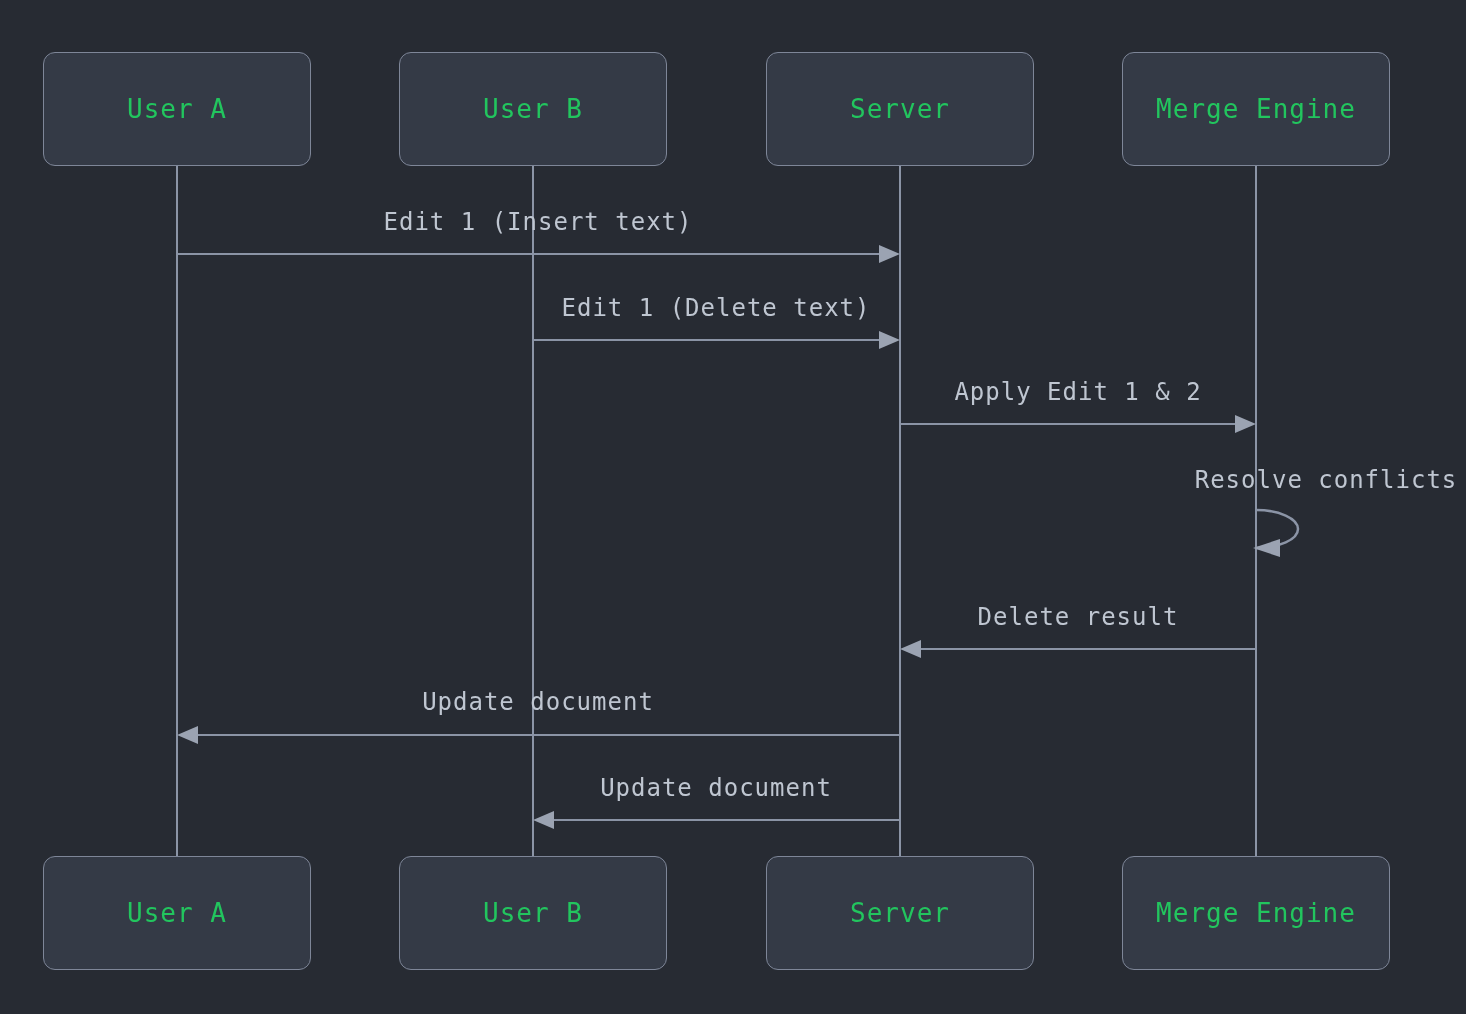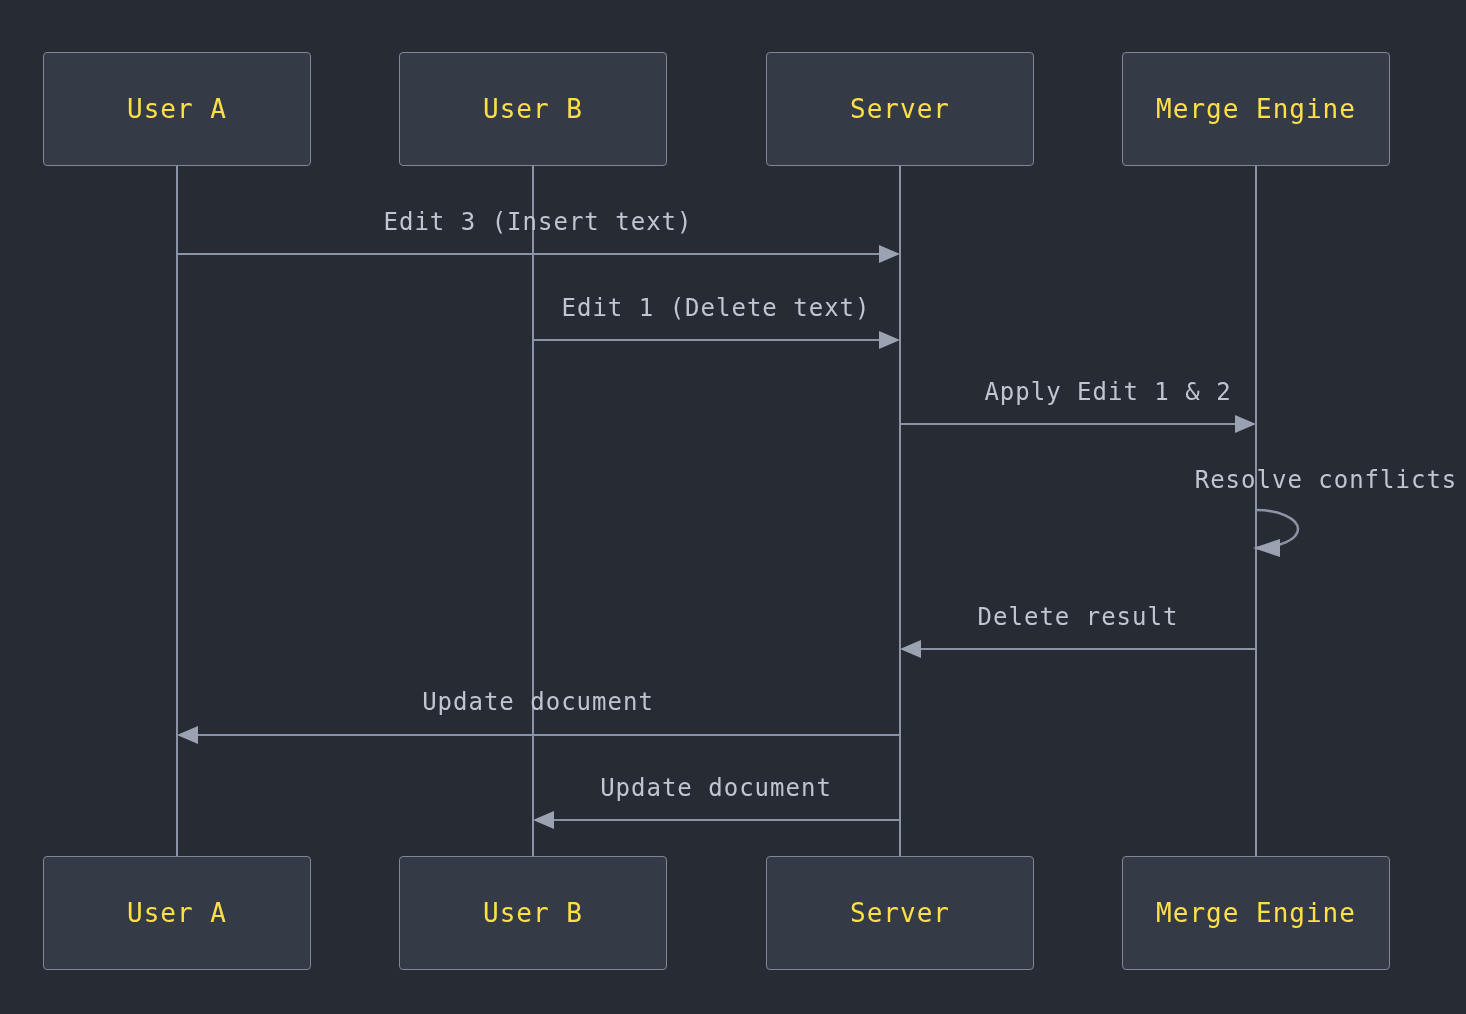--- a/index.html
+++ b/index.html
@@ -14,26 +14,26 @@
     background: #272b33;
     font-family: "DejaVu Sans Mono", "Liberation Mono", monospace;
     overflow: hidden;
   }
   .actor-box {
     position: absolute;
     width: 268px;
     height: 114px;
     background: #343a46;
     border: 1.5px solid #7e8698;
-    border-radius: 4px;
+    border-radius: 12px;
     box-sizing: border-box;
     display: flex;
     align-items: center;
     justify-content: center;
-    color: #fde047;
+    color: #22c55e;
     font-size: 26px;
     letter-spacing: 1px;
   }
   .lifeline {
     position: absolute;
     width: 2px;
     top: 166px;
     height: 690px;
     background: #8b94a6;
   }
@@ -87,29 +87,29 @@
   </div>
   <div class="actor-box" style="left:1122px; top:52px;">
     <span>Merge Engine</span>
   </div>
 
   <div class="lifeline" style="left:176px;"></div>
   <div class="lifeline" style="left:532px;"></div>
   <div class="lifeline" style="left:899px;"></div>
   <div class="lifeline" style="left:1255px;"></div>
 
-  <div class="msg-label" style="left:538px; top:222px;">Edit 3 (Insert text)</div>
+  <div class="msg-label" style="left:538px; top:222px;">Edit 1 (Insert text)</div>
   <div class="msg-line" style="left:177px; top:253px; width:703px;"></div>
   <div class="arrow-right" style="left:879px; top:245px;"></div>
 
   <div class="msg-label" style="left:716px; top:308px;">Edit 1 (Delete text)</div>
   <div class="msg-line" style="left:533px; top:339px; width:347px;"></div>
   <div class="arrow-right" style="left:879px; top:331px;"></div>
 
-  <div class="msg-label" style="left:1078px; top:392px;margin-left:30px;">Apply Edit 1 &amp; 2</div>
+  <div class="msg-label" style="left:1078px; top:392px;">Apply Edit 1 &amp; 2</div>
   <div class="msg-line" style="left:900px; top:423px; width:336px;"></div>
   <div class="arrow-right" style="left:1235px; top:415px;"></div>
 
   <div class="msg-label" style="left:1326px; top:480px;">Resolve conflicts</div>
   <svg class="selfloop-svg" width="130" height="90">
     <path d="M 16 15 A 42 19 0 0 1 16 53" fill="none" stroke="#8b94a6" stroke-width="2.5"></path>
     <polygon points="13,53 40,44 40,62" fill="#9ba3b2"></polygon>
   </svg>
 
   <div class="msg-label" style="left:1078px; top:617px;">Delete result</div>

